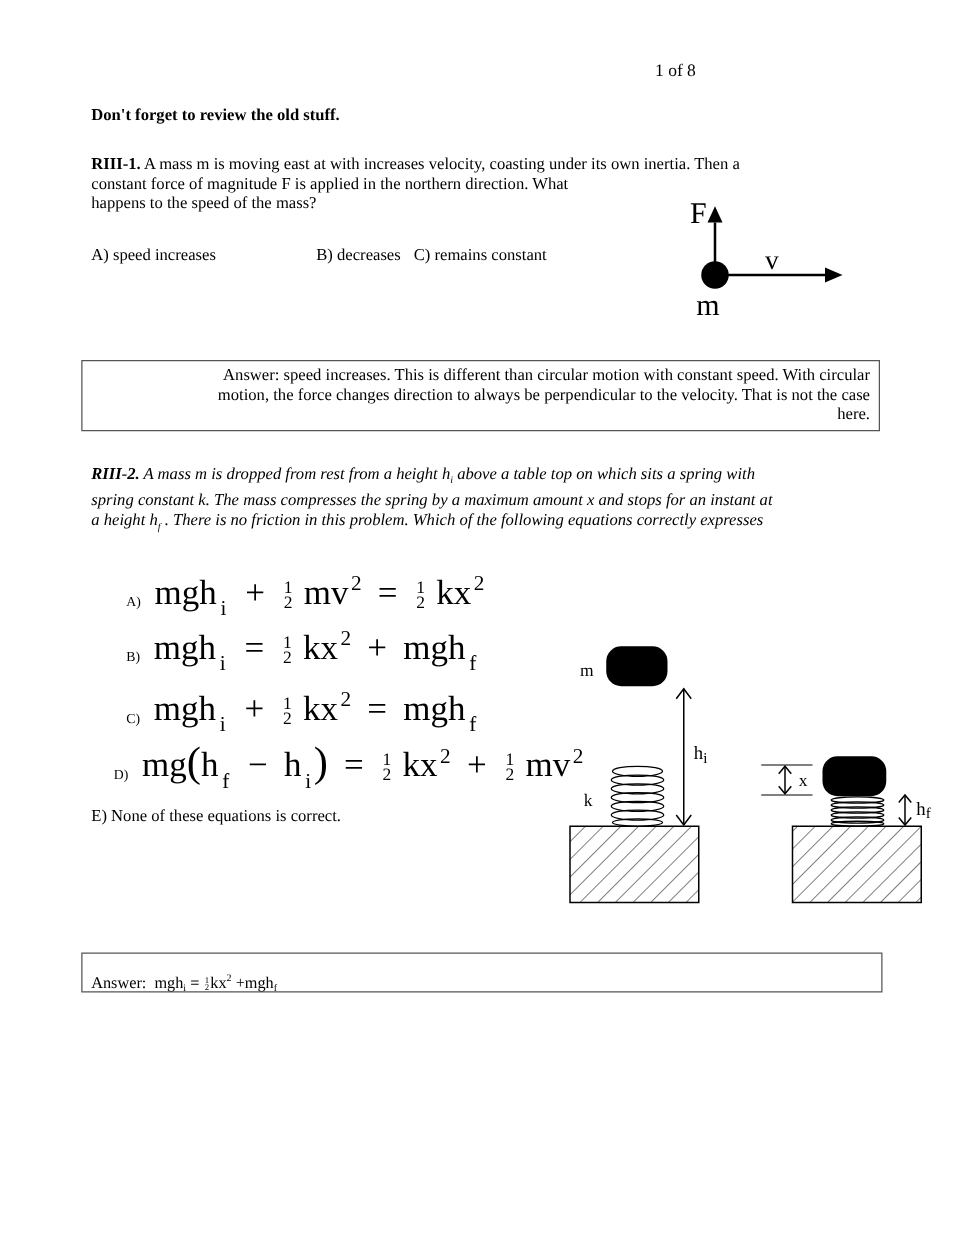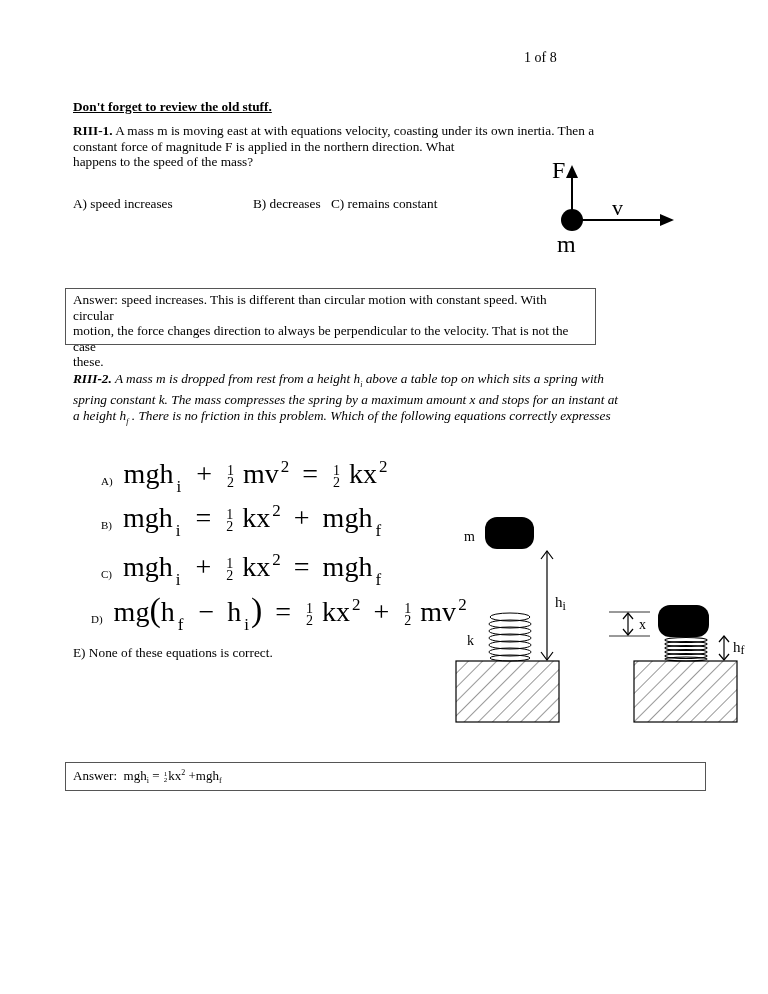--- a/index.html
+++ b/index.html
@@ -2,50 +2,50 @@
 <html><head>
 <meta charset="utf-8">
 <style>
   html, body { margin: 0; padding: 0; background: #ffffff; }
   body { width: 768px; height: 994px; position: relative; overflow: hidden;
          font-family: "Liberation Serif", serif; color: #000; }
   .abs { position: absolute; }
   .txt { font-size: 13.3px; line-height: 15.5px; }
   .bold { font-weight: bold; }
   .page-num { left: 524px; top: 50px; font-size: 14px; }
-  .reminder { left: 73px; top: 99px; text-decoration: underline; }
+  .reminder { left: 73px; top: 84px; }
   .q1 { left: 73px; top: 123px; width: 640px; }
   .q1 .line { white-space: nowrap; }
   .choices1 { top: 196px; font-size: 13.3px; font-family: Liberation Serif, serif; }
   .answer-box { border: 1px solid #555; box-sizing: border-box; background: #fff; }
-  .ans1 { left: 65px; top: 288px; width: 531px; height: 57px; padding: 3px 7px; }
+  .ans1 { left: 65px; top: 288px; width: 639px; height: 57px; padding: 3px 7px; text-align: right; }
   .q2 { left: 73px; top: 371px; width: 640px; font-style: italic; }
   .eq { font-size: 28px; line-height: 30px; white-space: nowrap; font-family: "Liberation Serif", serif; margin-left: 28px; }
   .eq .lbl { font-size: 11px; margin-right: 4px; vertical-align: -2px; }
   .eq sub { font-size: 17px; vertical-align: -9px; margin-left: 3px; margin-right: 2px; }
   .eq sup { font-size: 17px; vertical-align: 11px; margin-left: 2px; }
   .frac { display: inline-block; vertical-align: middle; text-align: center; font-size: 14px; line-height: 12px; margin: 0 2px; }
   .frac span { display: block; }
   .eq .op { margin: 0 6px; }
-  .ans2 { left: 65px; top: 762px; width: 641px; height: 29px; padding: 5px 7px; font-size: 13px; }
+  .ans2 { left: 65px; top: 762px; width: 641px; height: 29px; padding: 15px 7px; font-size: 13px; }
   .ans2 .mini sub { font-size: 8px; vertical-align: -3px; }
   .ans2 .mini sup { font-size: 8px; vertical-align: 5px; }
   .ans2 .mfrac { display:inline-block; vertical-align: middle; font-size: 7px; line-height: 6px; text-align:center; margin: 0 1px; }
   .ans2 .mfrac span { display:block; }
   svg text { font-family: "Liberation Serif", serif; }
 </style>
 </head>
 <body>
 
 <div class="abs page-num">1 of 8</div>
 
 <div class="abs txt bold reminder">Don't forget to review the old stuff.</div>
 
 <div class="abs txt q1">
-  <div class="line"><span class="bold">RIII-1.</span> <span>A mass m is moving east at with equations velocity, coasting under its own inertia.  Then a</span></div>
+  <div class="line"><span class="bold">RIII-1.</span> <span>A mass m is moving east at with increases velocity, coasting under its own inertia.  Then a</span></div>
   <div class="line">constant force of magnitude F is applied in the northern direction.  What</div>
   <div class="line">happens to the speed of the mass?</div>
 </div>
 <div class="abs choices1" style="left:73px;">A) speed increases</div>
 <div class="abs choices1" style="left:253px;">B) decreases</div>
 <div class="abs choices1" style="left:331px;">C) remains constant</div>
 
 <svg class="abs" style="left:540px; top:150px;" width="150" height="110">
   <text x="12" y="28" font-size="24">F</text>
   <line x1="32" y1="68" x2="32" y2="28" stroke="#000" stroke-width="2"></line>
@@ -53,21 +53,21 @@
   <circle cx="32" cy="70" r="11" fill="#000"></circle>
   <line x1="40" y1="70" x2="122" y2="70" stroke="#000" stroke-width="2"></line>
   <polygon points="134,70 120,64 120,76" fill="#000"></polygon>
   <text x="72" y="65" font-size="22">v</text>
   <text x="17" y="102" font-size="24">m</text>
 </svg>
 
 <div class="abs answer-box ans1 txt">
   <div>Answer:  speed increases.  This is different than circular motion with constant speed.  With circular</div>
   <div>motion, the force changes direction to always be perpendicular to the velocity. That is not the case</div>
-  <div>these.</div>
+  <div>here.</div>
 </div>
 
 <div class="abs txt q2">
   <div style="white-space:nowrap;"><span class="bold">RIII-2.</span> <span>A mass m  is dropped from rest from a height h</span><sub style="font-size:8px;">i</sub><span> above a table top on which sits a spring with</span></div>
   <div style="white-space:nowrap;">spring constant k.  The mass compresses the spring by a maximum amount x and stops for an instant at</div>
   <div style="white-space:nowrap;"><span>a height h</span><sub style="font-size:8px;">f</sub><span> .  There is no friction in this problem. Which of the following equations correctly expresses</span></div>
 </div>
 
 <div class="abs eq" style="left:73px; top:452px;">
   <span class="lbl">A)</span>

